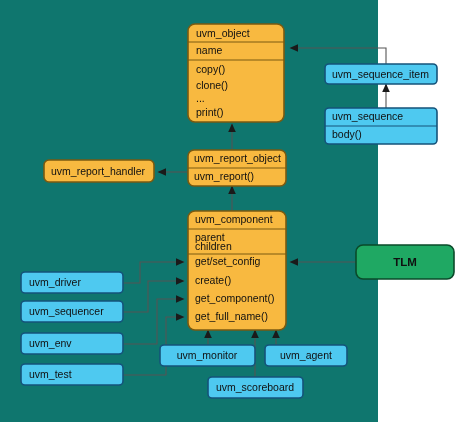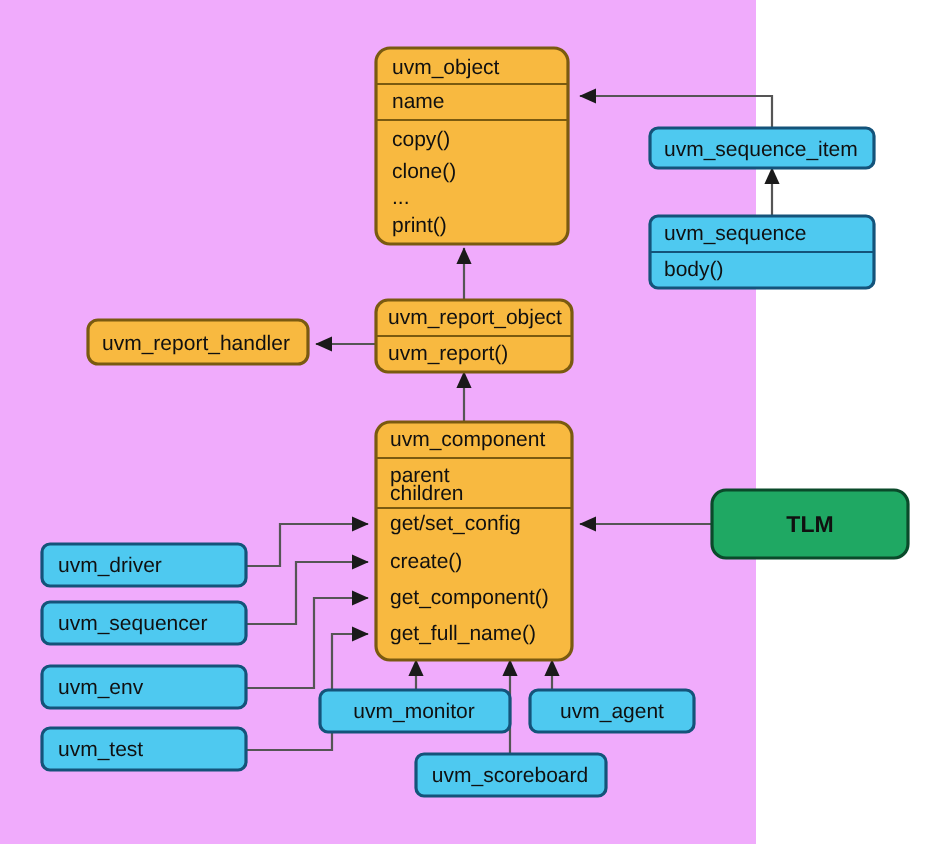--- a/index.html
+++ b/index.html
@@ -10,21 +10,21 @@
   body {
     width: 474px;
     height: 422px;
     overflow: hidden;
     font-family: "Liberation Sans", sans-serif;
   }
   #diagram-root {
     position: relative;
     width: 378px;
     height: 422px;
-    background: #f0abfc;
+    background: #0f766e;
   }
   svg#uml-canvas {
     display: block;
     width: 474px;
     height: 422px;
   }
   .node-label {
     font-family: "Liberation Sans", sans-serif;
     font-size: 10.5px;
     fill: #101010;

